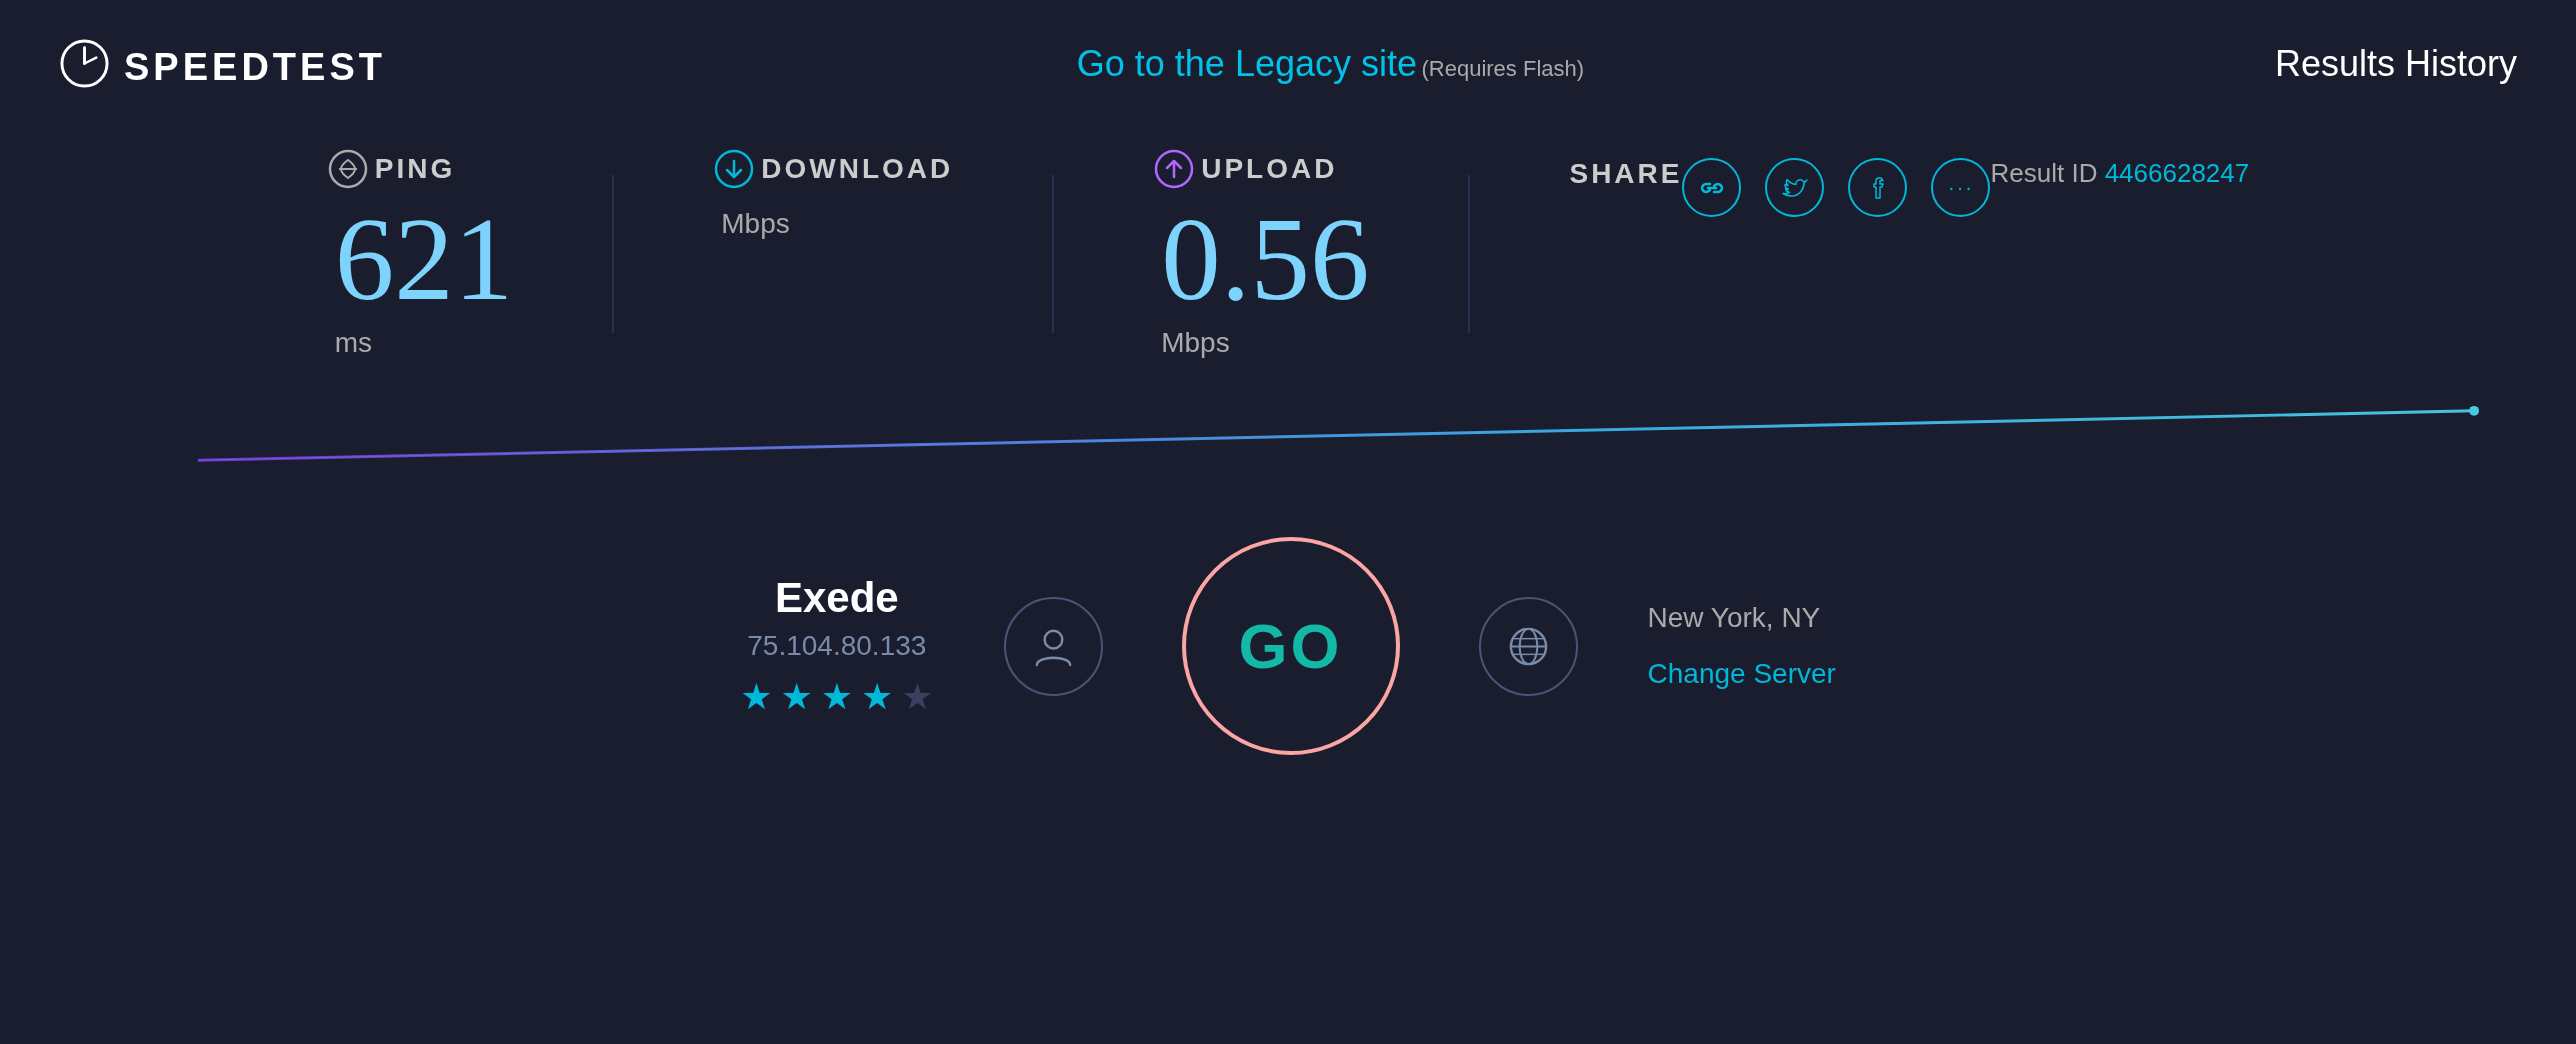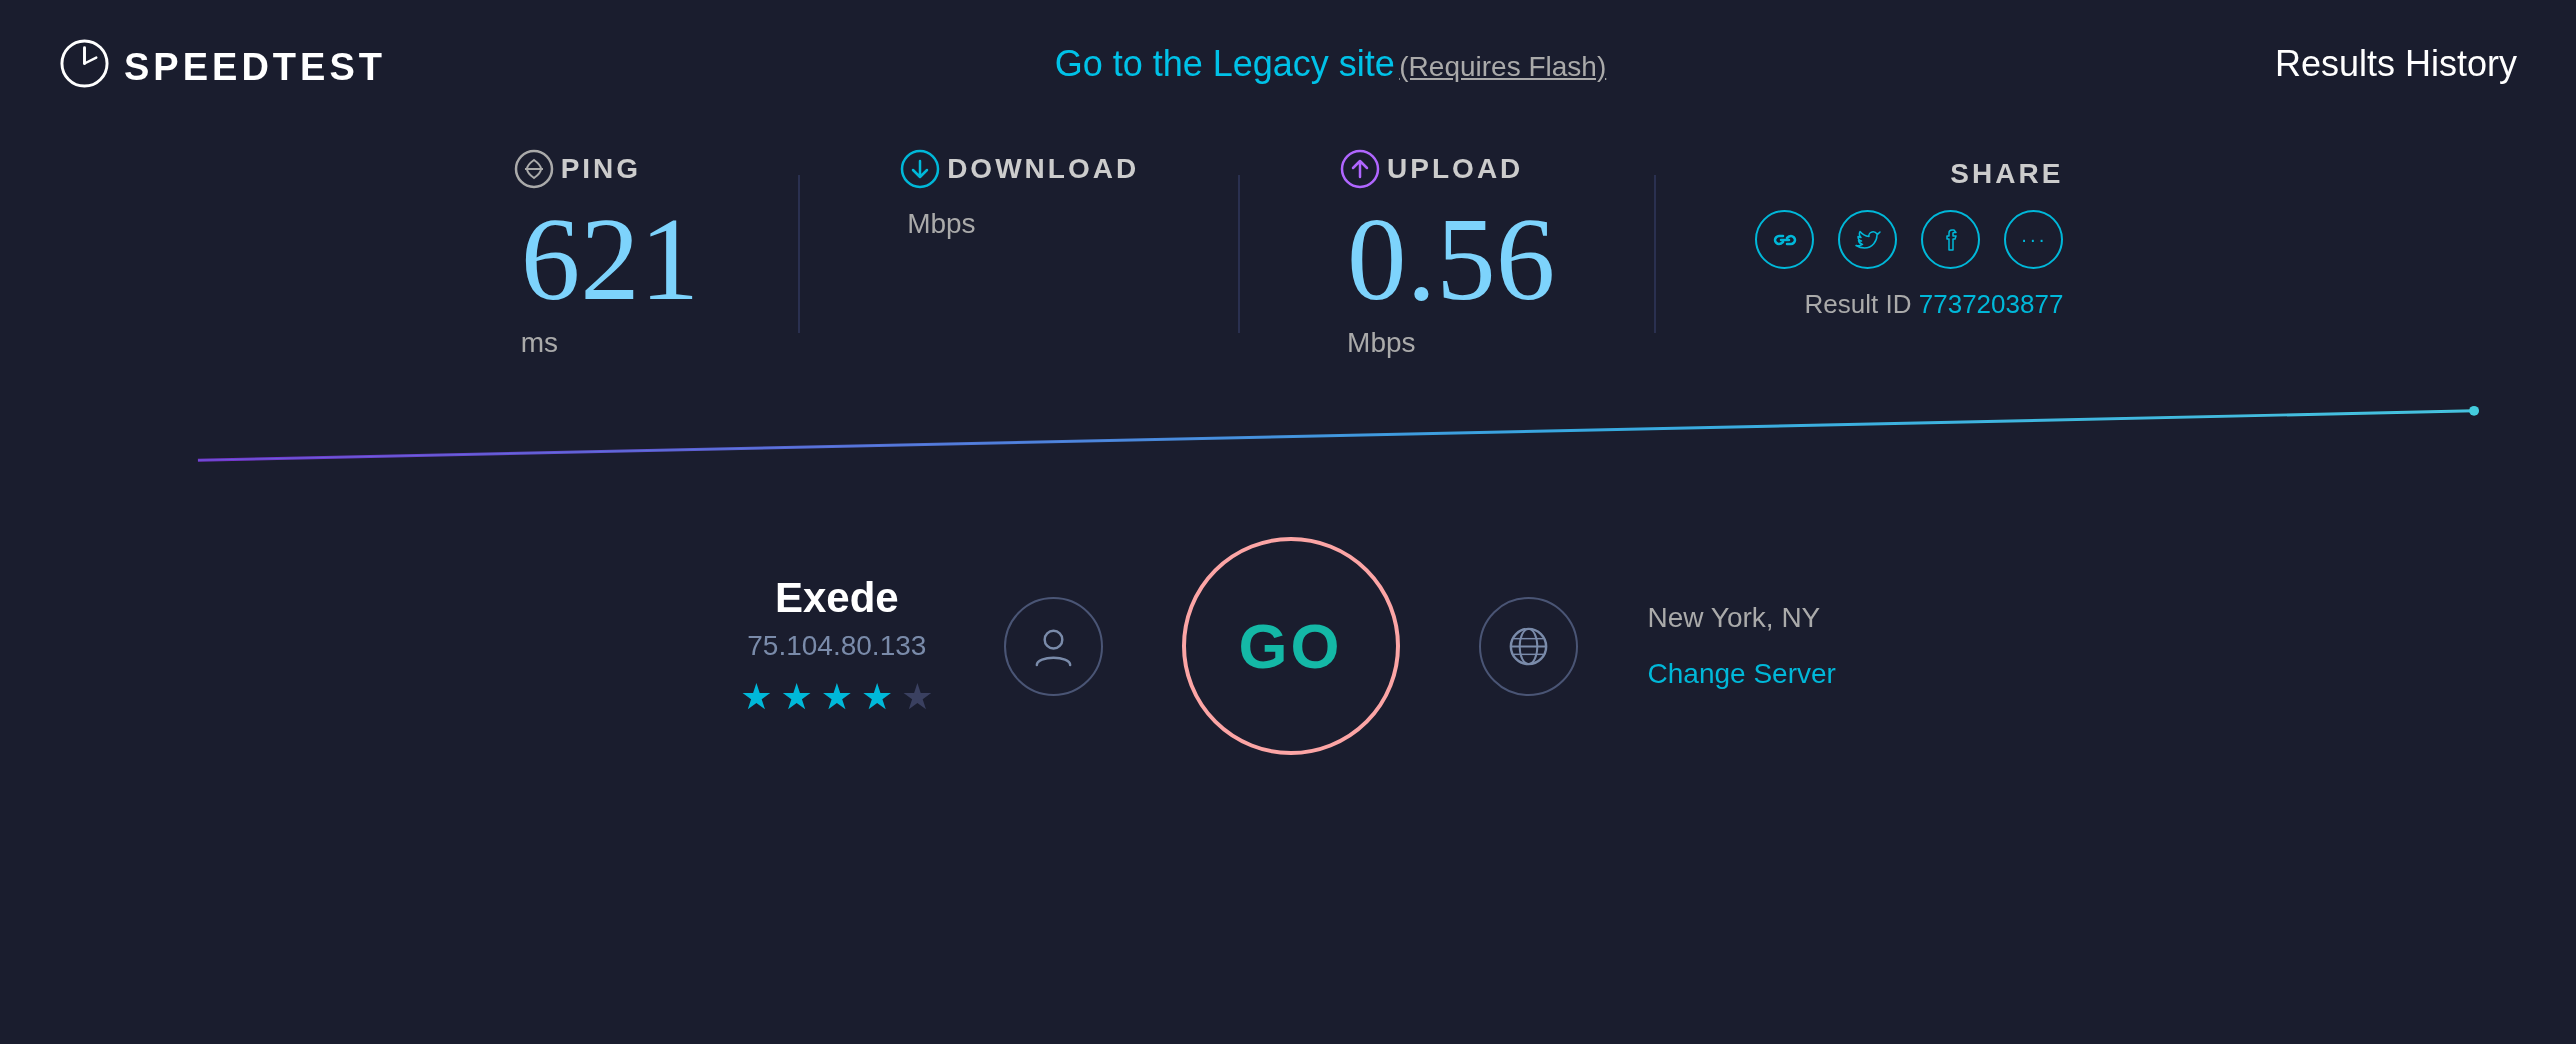--- a/index.html
+++ b/index.html
@@ -93,22 +93,22 @@
     .stat-unit {
       font-size: 28px;
       color: #aaaaaa;
       margin-left: 8px;
       margin-top: 8px;
     }
 
     
     .share-block {
       display: flex;
-      flex-direction: column;
-      align-items: flex-end;
+      flex-direction: row;
+      align-items: flex-start;
       padding-top: 10px;
     }
 
     .share-label {
       font-size: 28px;
       font-weight: 700;
       letter-spacing: 3px;
       color: #cccccc;
       margin-bottom: 20px;
     }
@@ -302,21 +302,21 @@
     <svg class="logo-icon" viewBox="0 0 52 52" fill="none" xmlns="http://www.w3.org/2000/svg">
       <circle cx="26" cy="26" r="23" stroke="white" stroke-width="3" fill="none"></circle>
       <path d="M26 26 L26 10" stroke="white" stroke-width="3" stroke-linecap="round"></path>
       <path d="M26 26 L38 20" stroke="white" stroke-width="2.5" stroke-linecap="round"></path>
     </svg>
     <span class="logo-text">SPEEDTEST</span>
   </div>
 
   <div style="cursor:pointer;">
     <span style="color:#00c2e8; font-size:36px;">Go to the Legacy site</span>
-    <span style="color:#aaaaaa; font-size:28px;text-decoration:underline;">(Requires Flash)</span>
+    <span style="color:#aaaaaa; font-size:22px;">(Requires Flash)</span>
   </div>
 
   <div class="results-history">Results History</div>
 </div>
 
 <div class="stats-row">
 
   <div class="stat-block">
     <div class="stat-label-row">
       <svg class="stat-icon" viewBox="0 0 42 42" fill="none" xmlns="http://www.w3.org/2000/svg">
@@ -376,21 +376,21 @@
       </div>
       <div class="share-icon-btn">
         <svg width="30" height="30" viewBox="0 0 30 30" fill="none" xmlns="http://www.w3.org/2000/svg">
           <path d="M18 5 L16 5 C14 5 13 6 13 8 L13 11 L11 11 L11 14 L13 14 L13 25 L17 25 L17 14 L19 14 L20 11 L17 11 L17 8 C17 8 17 7.5 18 7.5 L20 7.5 Z" stroke="#00b8d9" stroke-width="1.5" fill="none" stroke-linecap="round" stroke-linejoin="round"></path>
         </svg>
       </div>
       <div class="share-icon-btn" style="font-size:20px; letter-spacing:2px; color:#00b8d9;">···</div>
     </div>
     <div class="result-id-row">
       <span>Result ID</span>
-      <span class="result-id-value">7737203877</span>
+      <span class="result-id-value">4466628247</span>
     </div>
   </div>
 </div>
 
 <div class="speedline-container" style="margin-top: 40px;">
   <svg width="100%" height="79" viewBox="0 0 2603 80" preserveAspectRatio="none" xmlns="http://www.w3.org/2000/svg">
     <defs>
       <linearGradient id="speedGrad" x1="0%" y1="0%" x2="100%" y2="0%">
         <stop offset="0%" style="stop-color:#7733cc;stop-opacity:1"></stop>
         <stop offset="60%" style="stop-color:#33aadd;stop-opacity:1"></stop>

